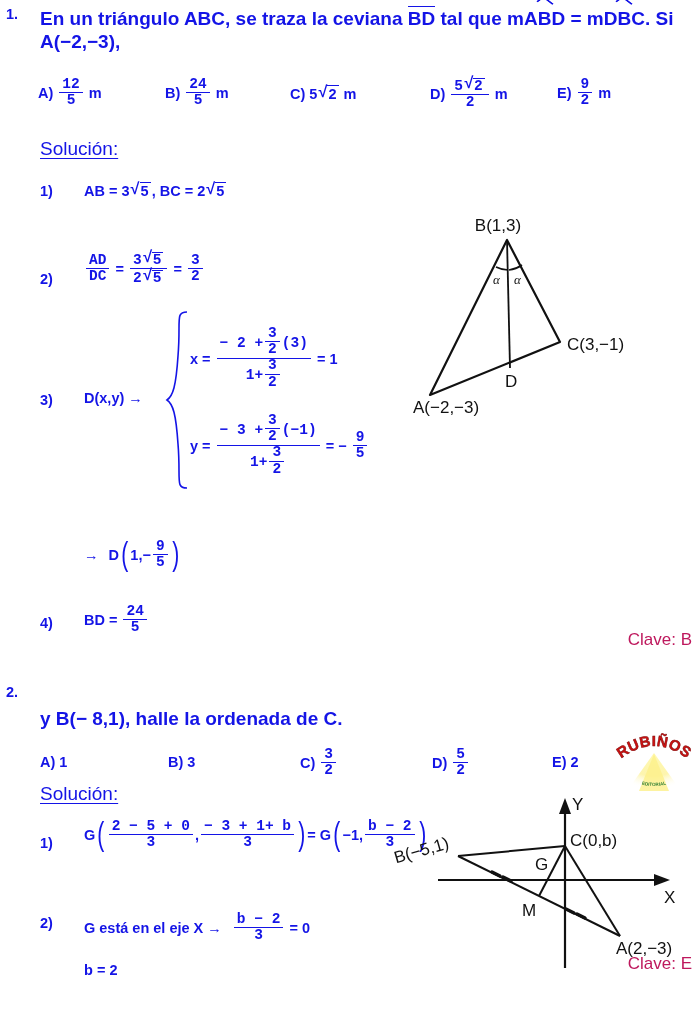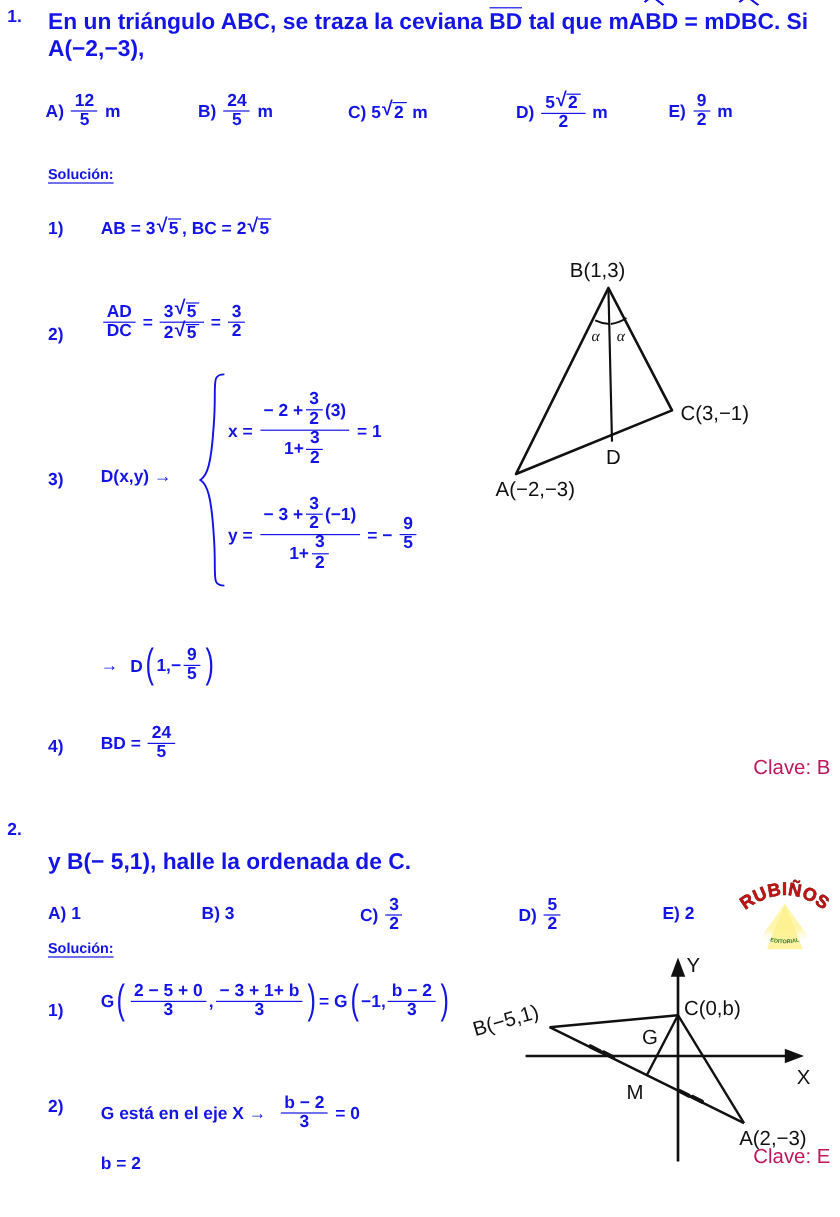--- a/index.html
+++ b/index.html
@@ -34,20 +34,21 @@
 
   
   .frac {
     display: inline-block;
     vertical-align: middle;
     text-align: center;
     line-height: 1.05;
     margin: 0 2px;
     position: relative;
     top: -1px;
+    font-family: Liberation Mono, monospace;
   }
   .frac > .num { display: block; padding: 0 3px; }
   .frac > .den {
     display: block;
     border-top: 1.6px solid #1414e6;
     padding: 0 3px;
   }
 
   .sqrt {
     display: inline-block;
@@ -107,22 +108,22 @@
     position: absolute;
     font-size: 14.5px;
     font-weight: bold;
     color: #1414e6;
   }
   .opt { position: absolute; white-space: nowrap; }
 
   
   .sol-head {
     position: absolute;
-    font-size: 12px;
-    font-weight: bold;
+    font-size: 19px;
+    font-weight: normal;
     color: #1414e6;
     text-decoration: underline;
     text-underline-offset: 3px;
   }
 
   
   .step-n {
     position: absolute;
     font-size: 14.5px;
     font-weight: bold;
@@ -345,21 +346,21 @@
   <text class="dtext" x="110" y="182">D</text>
   <text class="dtext-s" x="98" y="79">α</text>
   <text class="dtext-s" x="119" y="79">α</text>
 </svg>
 
 <div class="clave" style="top:630px;">Clave: B</div>
 
 <div class="prob-num" style="left:6px; top:684px;">2.</div>
 <div class="stmt" style="left:40px; top:684px; width:660px;">
   <br>
-  <span>y B(− 5,1), halle la ordenada de C.</span>
+  <span>y B(− 8,1), halle la ordenada de C.</span>
 </div>
 
 <div class="opts" style="left:0; top:742px; width:700px; height:40px;">
   <div class="opt" style="left:40px; top:12px;">
     <span>A)</span>
     <span>1</span>
   </div>
   <div class="opt" style="left:168px; top:12px;">
     <span>B)</span>
     <span>3</span>

